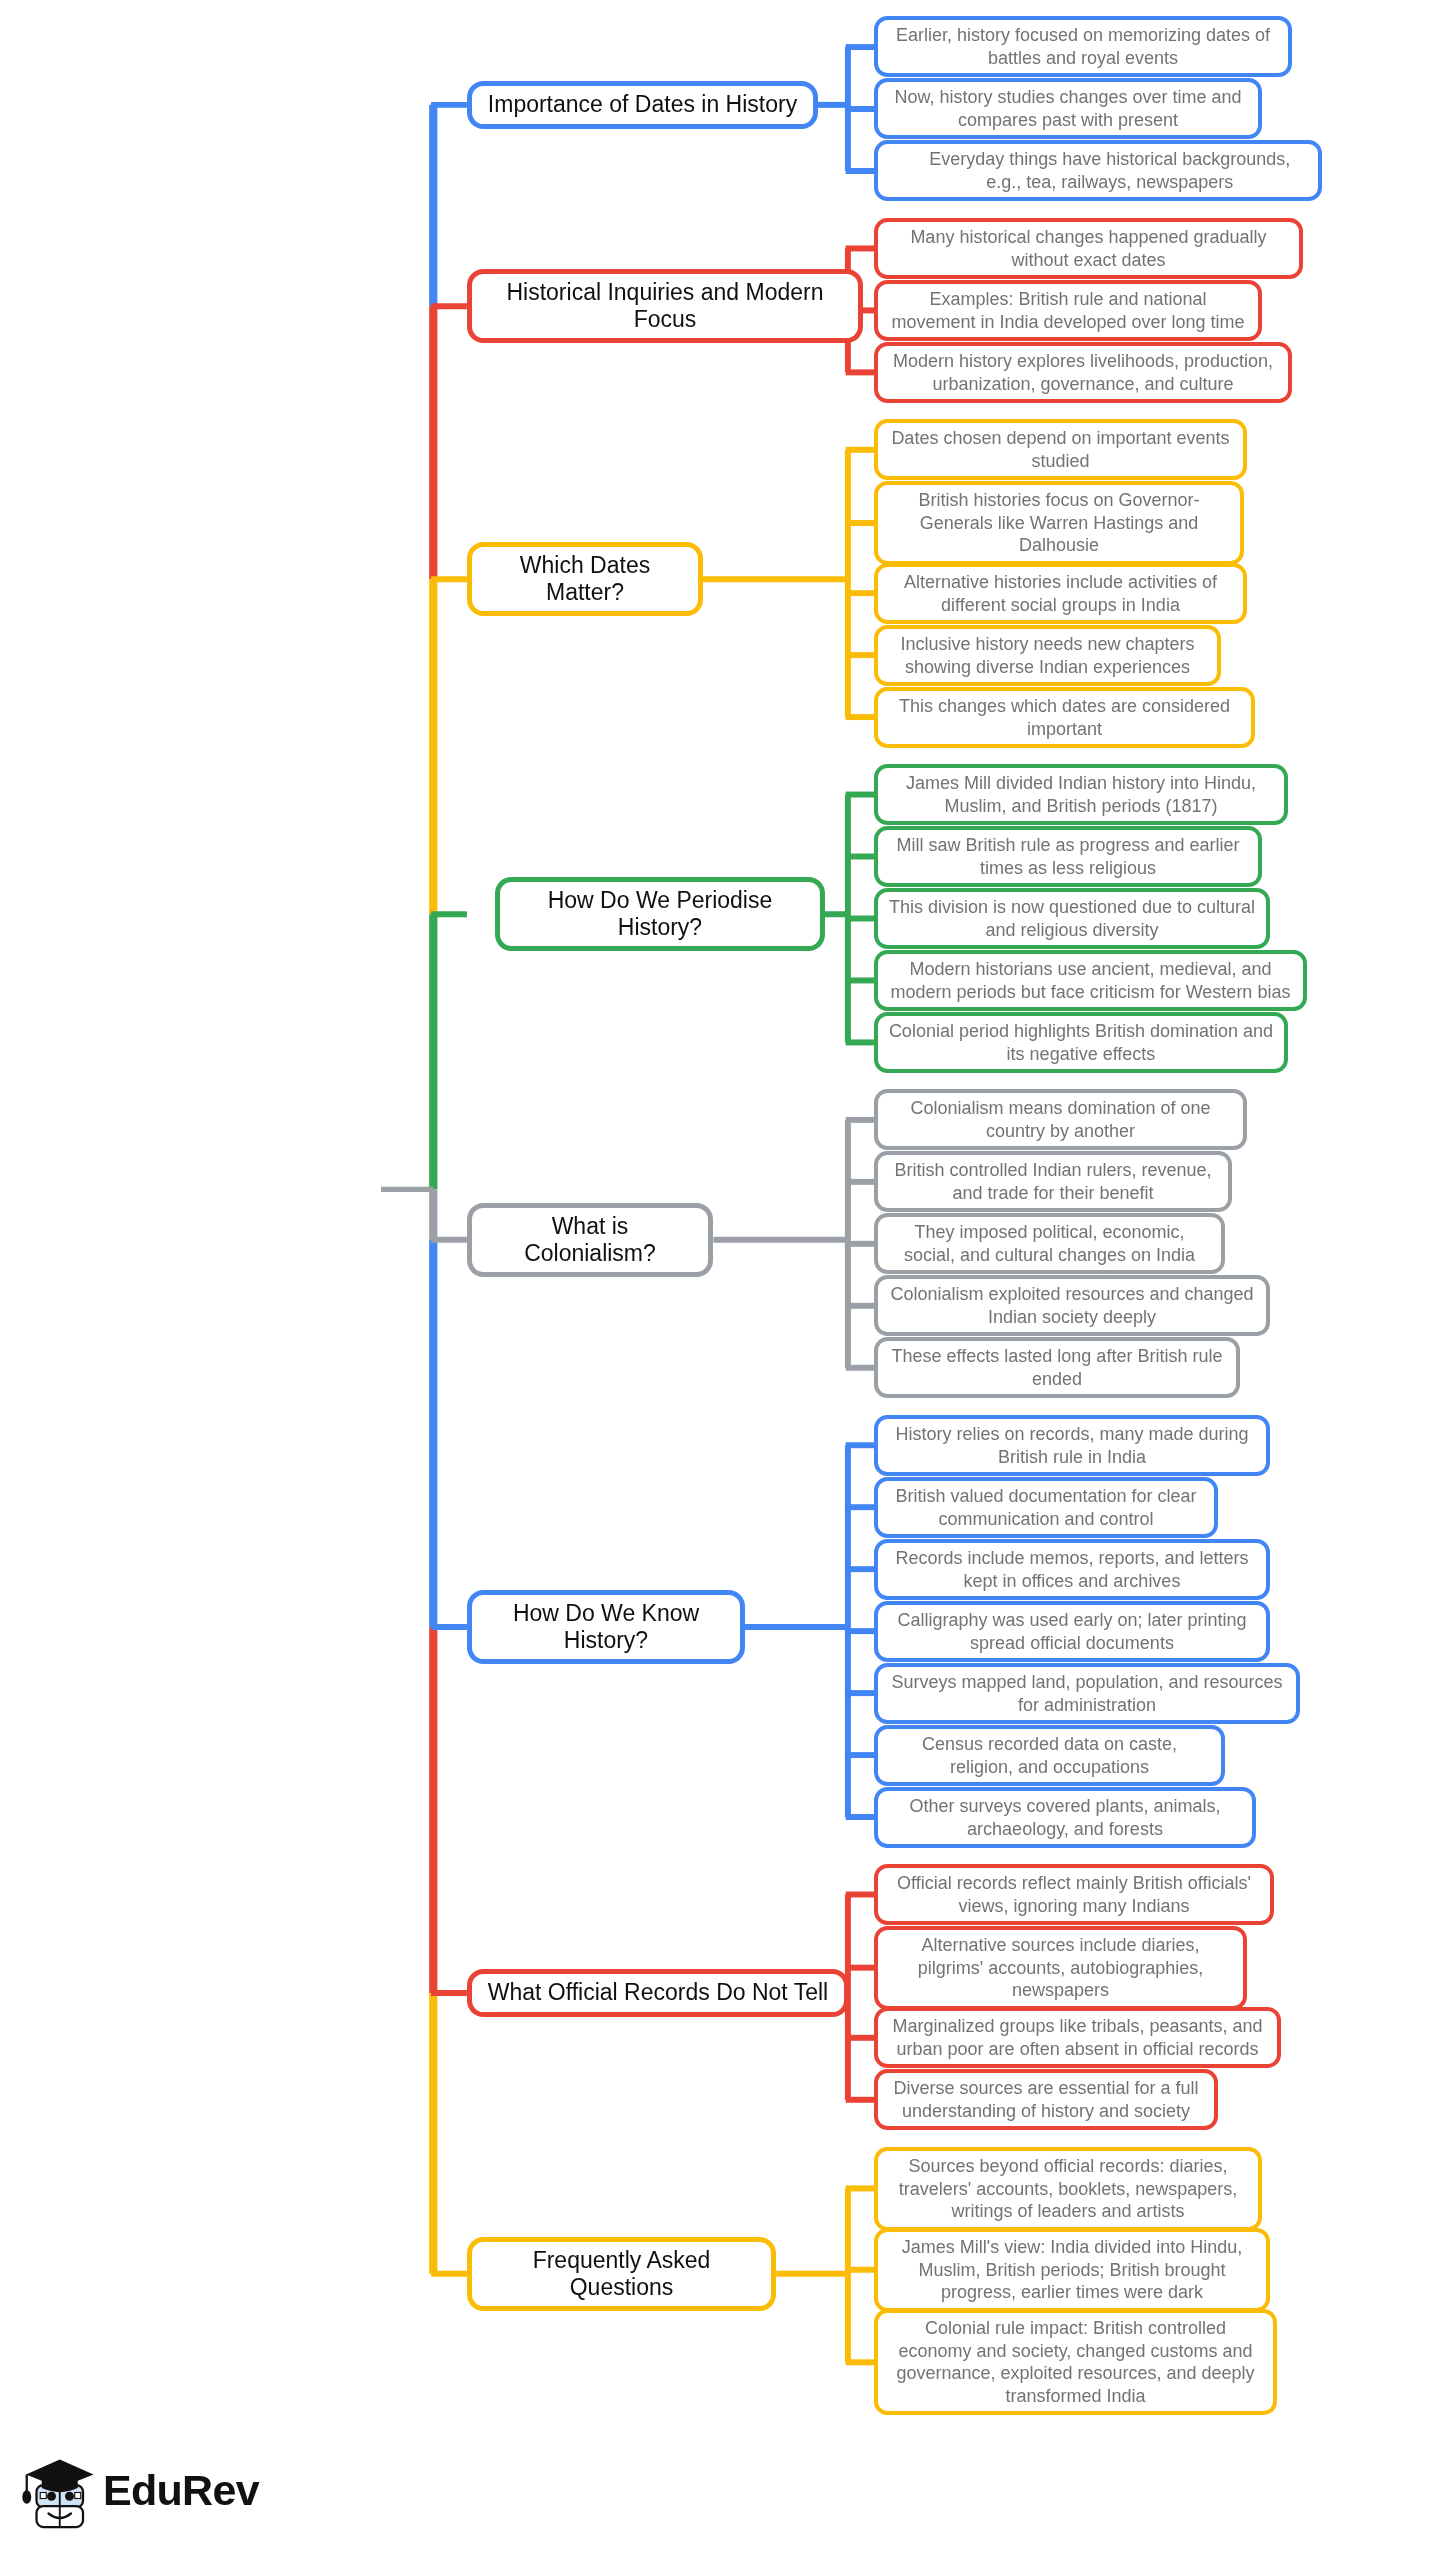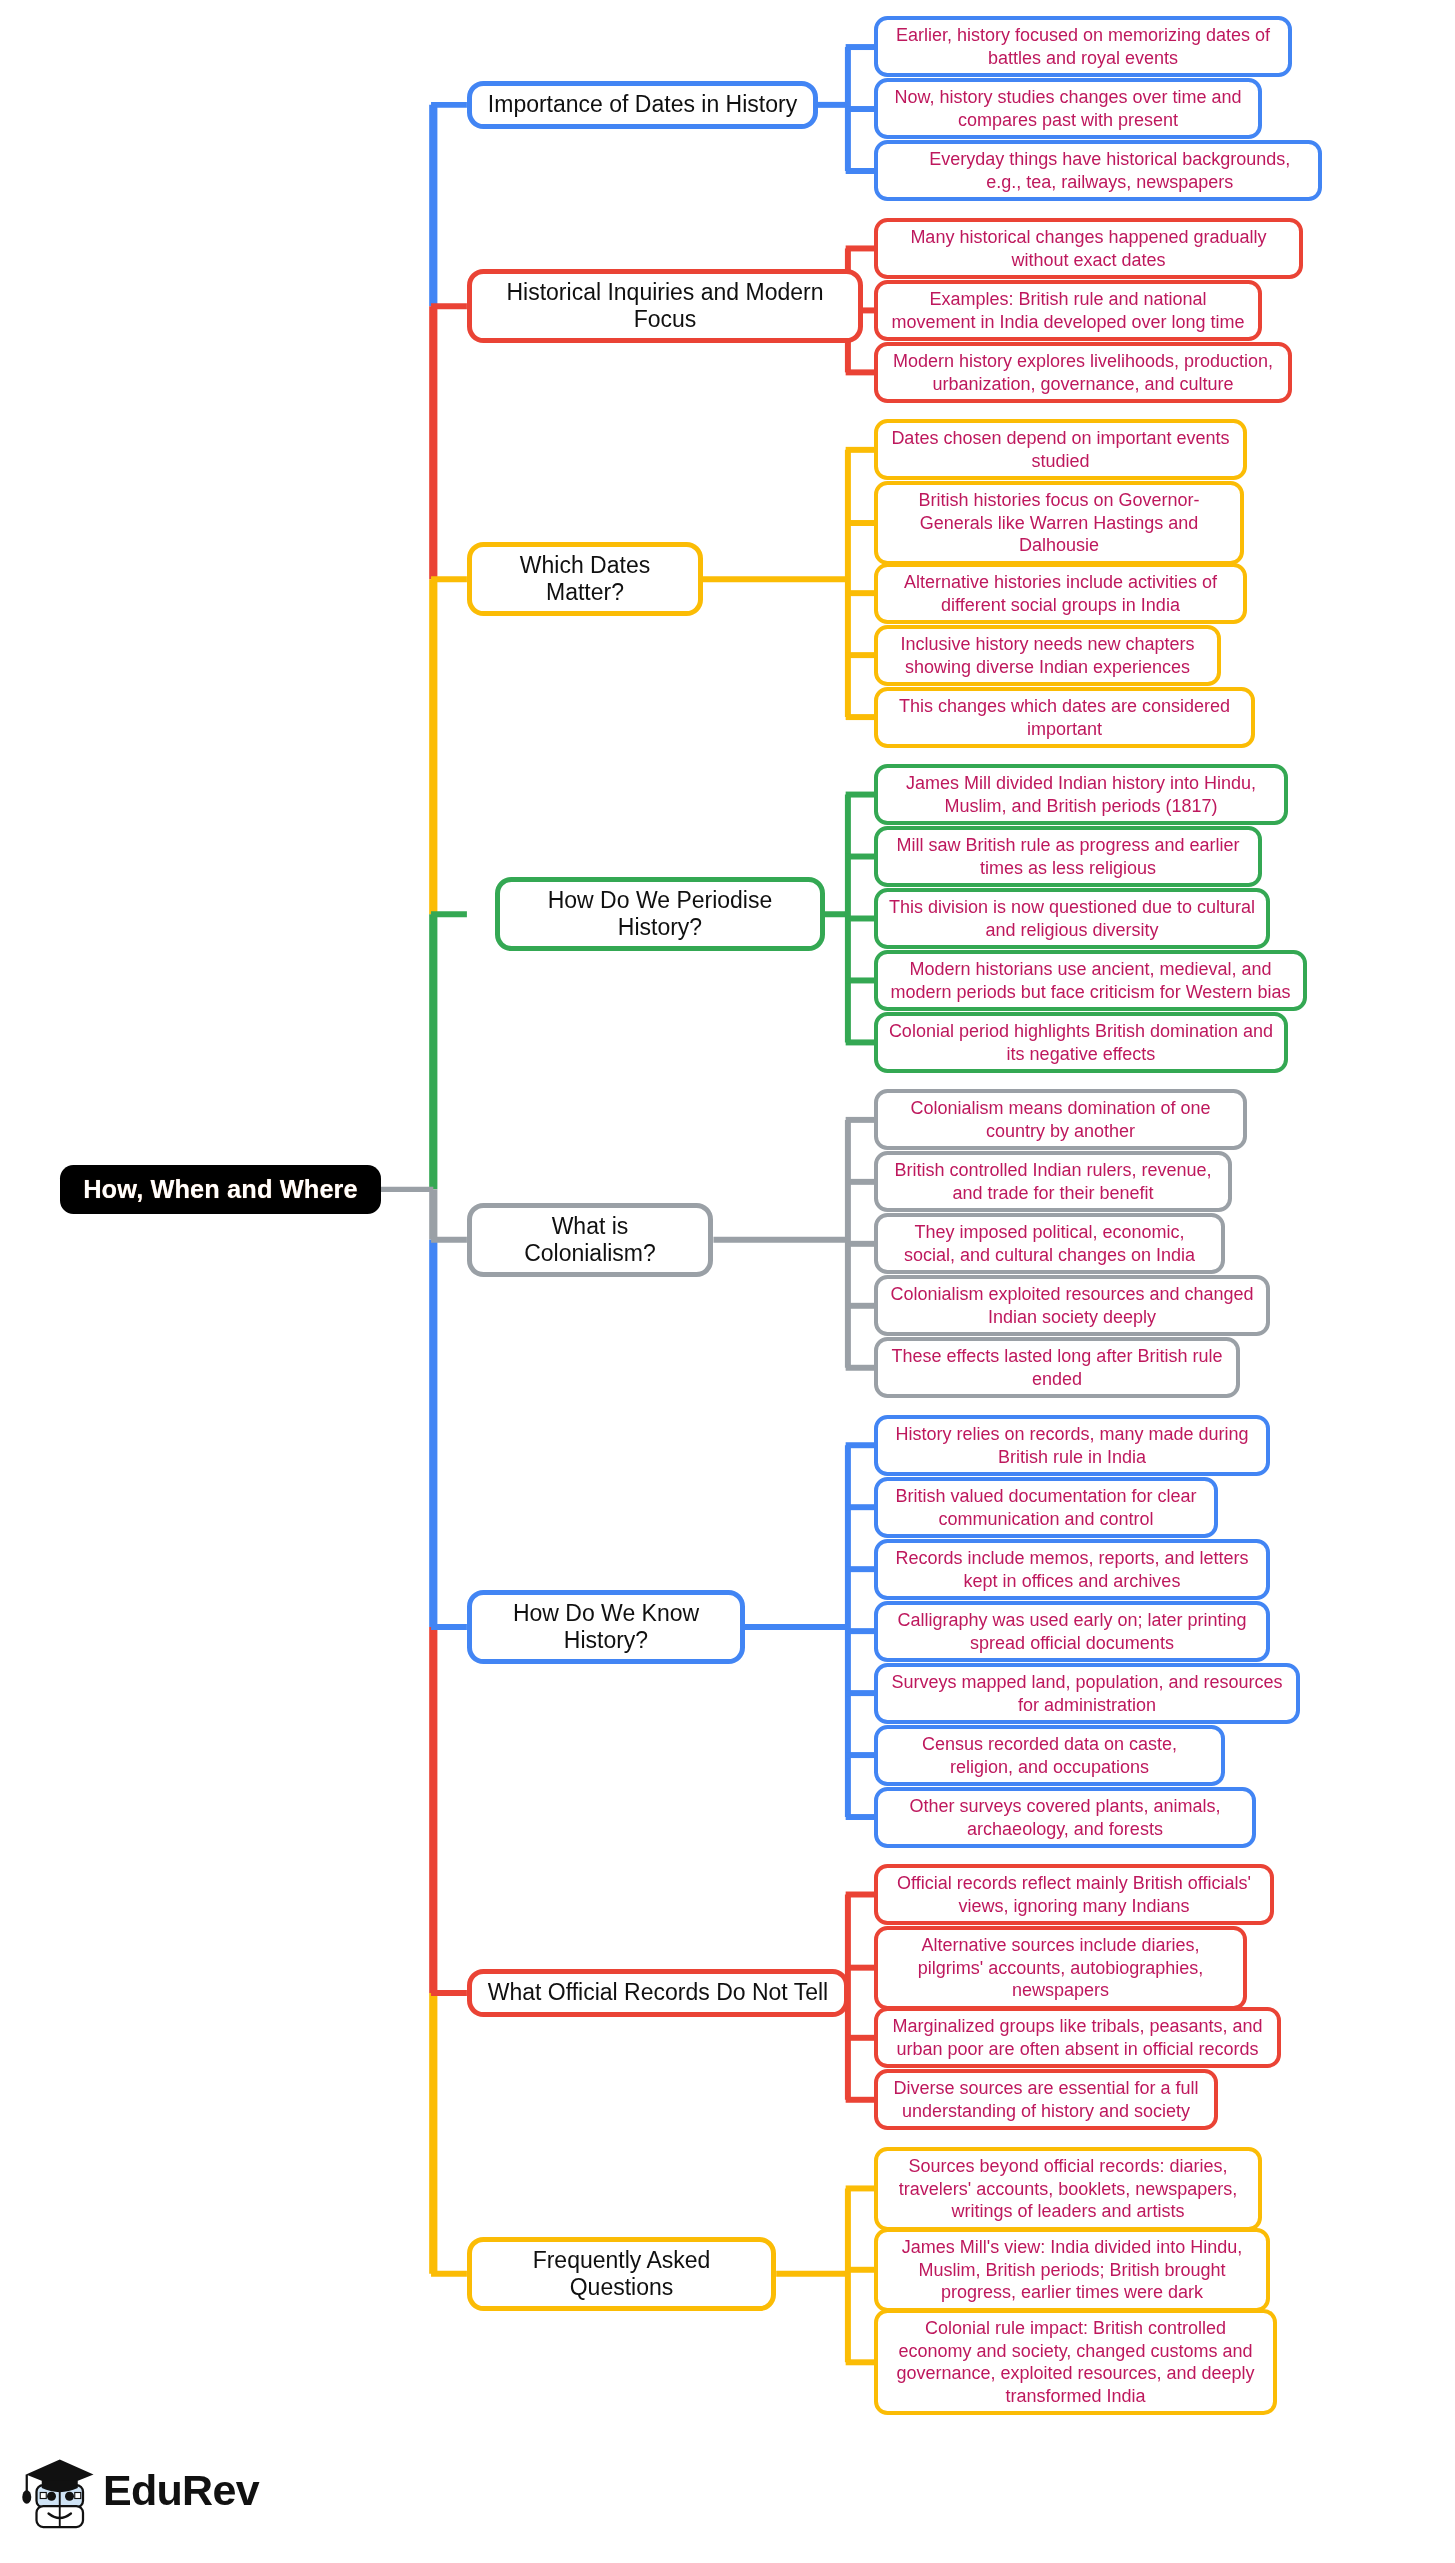--- a/index.html
+++ b/index.html
@@ -54,21 +54,21 @@
     font-weight: normal;
     color: #101010;
     padding: 3px 12px;
     line-height: 1.18;
   }
 
   .leaf-node {
     border-width: 4.5px;
     border-radius: 13.4px;
     font-size: 18px;
-    color: #be185d;
+    color: #737373;
     padding: 3px 10.5px;
     line-height: 1.25;
   }
 
   
   #logo {
     position: absolute;
     left: 17px;
     top: 2442px;
     width: 269px;
@@ -155,21 +155,20 @@
       <line x1="1132" y1="2728.731456415809" x2="1170" y2="2728.731456415809" stroke="#EA4335" stroke-width="8" stroke-linecap="butt"></line>
       <line x1="1132" y1="2811.7114239306984" x2="1170" y2="2811.7114239306984" stroke="#EA4335" stroke-width="8" stroke-linecap="butt"></line>
       <line x1="577" y1="3044.718191662155" x2="625" y2="3044.718191662155" stroke="#FBBC05" stroke-width="8" stroke-linecap="butt"></line>
       <line x1="1039" y1="3044.718191662155" x2="1135" y2="3044.718191662155" stroke="#FBBC05" stroke-width="8" stroke-linecap="butt"></line>
       <line x1="1135" y1="2930.4363833243096" x2="1135" y2="3163.2587980508933" stroke="#FBBC05" stroke-width="8" stroke-linecap="butt"></line>
       <line x1="1132" y1="2930.4363833243096" x2="1170" y2="2930.4363833243096" stroke="#FBBC05" stroke-width="8" stroke-linecap="butt"></line>
       <line x1="1132" y1="3039.3475906876015" x2="1170" y2="3039.3475906876015" stroke="#FBBC05" stroke-width="8" stroke-linecap="butt"></line>
       <line x1="1132" y1="3163.2587980508933" x2="1170" y2="3163.2587980508933" stroke="#FBBC05" stroke-width="8" stroke-linecap="butt"></line>
     </svg>
 
-  <div class="node root-node" id="root-node" style="left: 60px; top: 1165px; width: 321px; height: 49px;">How, When and Where</div>
 
   <div id="nodes">
       <div class="node branch-node" style="left: 467px; top: 81px; width: 351px; height: 48px; border-color: rgb(66, 133, 244);">Importance of Dates in History</div>
       <div class="node leaf-node" style="left: 874px; top: 16.4px; width: 418px; height: 61px; border-color: rgb(66, 133, 244);">Earlier, history focused on memorizing dates of battles and royal events</div>
       <div class="node leaf-node" style="left: 874px; top: 78px; width: 388px; height: 61px; border-color: rgb(66, 133, 244);">Now, history studies changes over time and compares past with present</div>
       <div class="node leaf-node" style="left: 874px; top: 140px; width: 448px; height: 61px; border-color: rgb(66, 133, 244); padding-left: 34px;">Everyday things have historical backgrounds, e.g., tea, railways, newspapers</div>
       <div class="node branch-node" style="left: 467px; top: 269px; width: 396px; height: 74px; border-color: rgb(234, 67, 53);">Historical Inquiries and Modern Focus</div>
       <div class="node leaf-node" style="left: 874px; top: 218px; width: 429px; height: 61px; border-color: rgb(234, 67, 53);">Many historical changes happened gradually without exact dates</div>
       <div class="node leaf-node" style="left: 874px; top: 280px; width: 388px; height: 61px; border-color: rgb(234, 67, 53);">Examples: British rule and national movement in India developed over long time</div>
       <div class="node leaf-node" style="left: 874px; top: 342px; width: 418px; height: 61px; border-color: rgb(234, 67, 53);">Modern history explores livelihoods, production, urbanization, governance, and culture</div>

